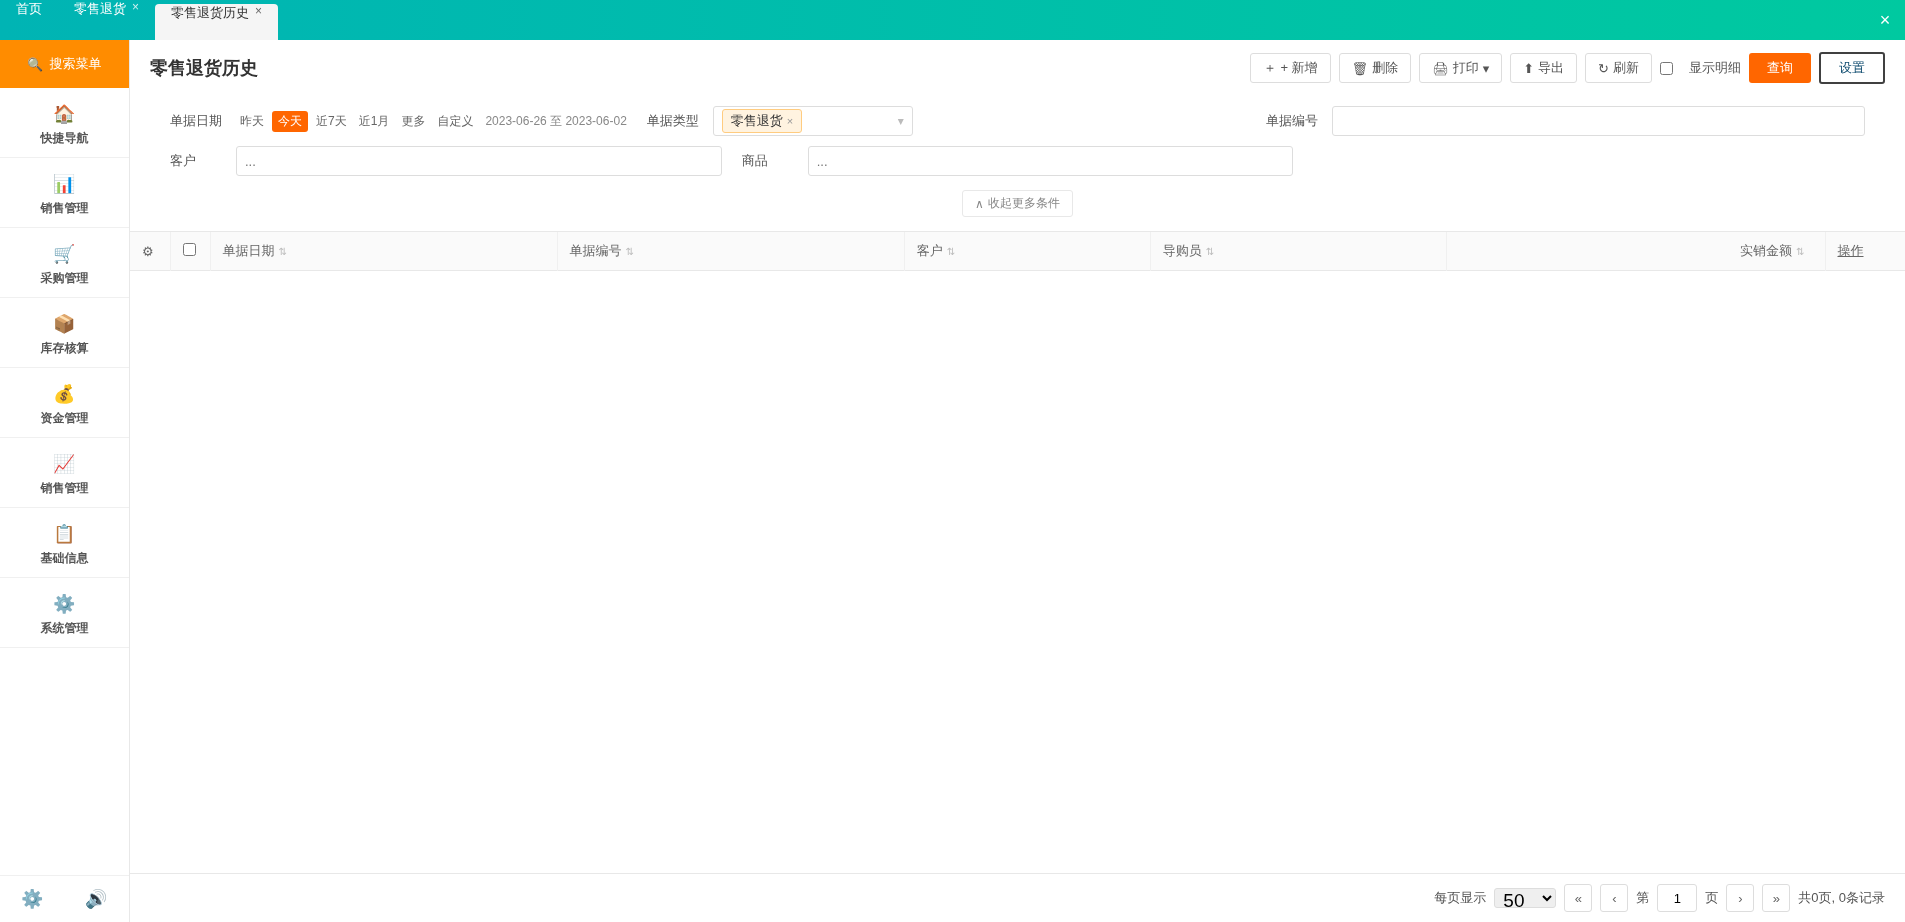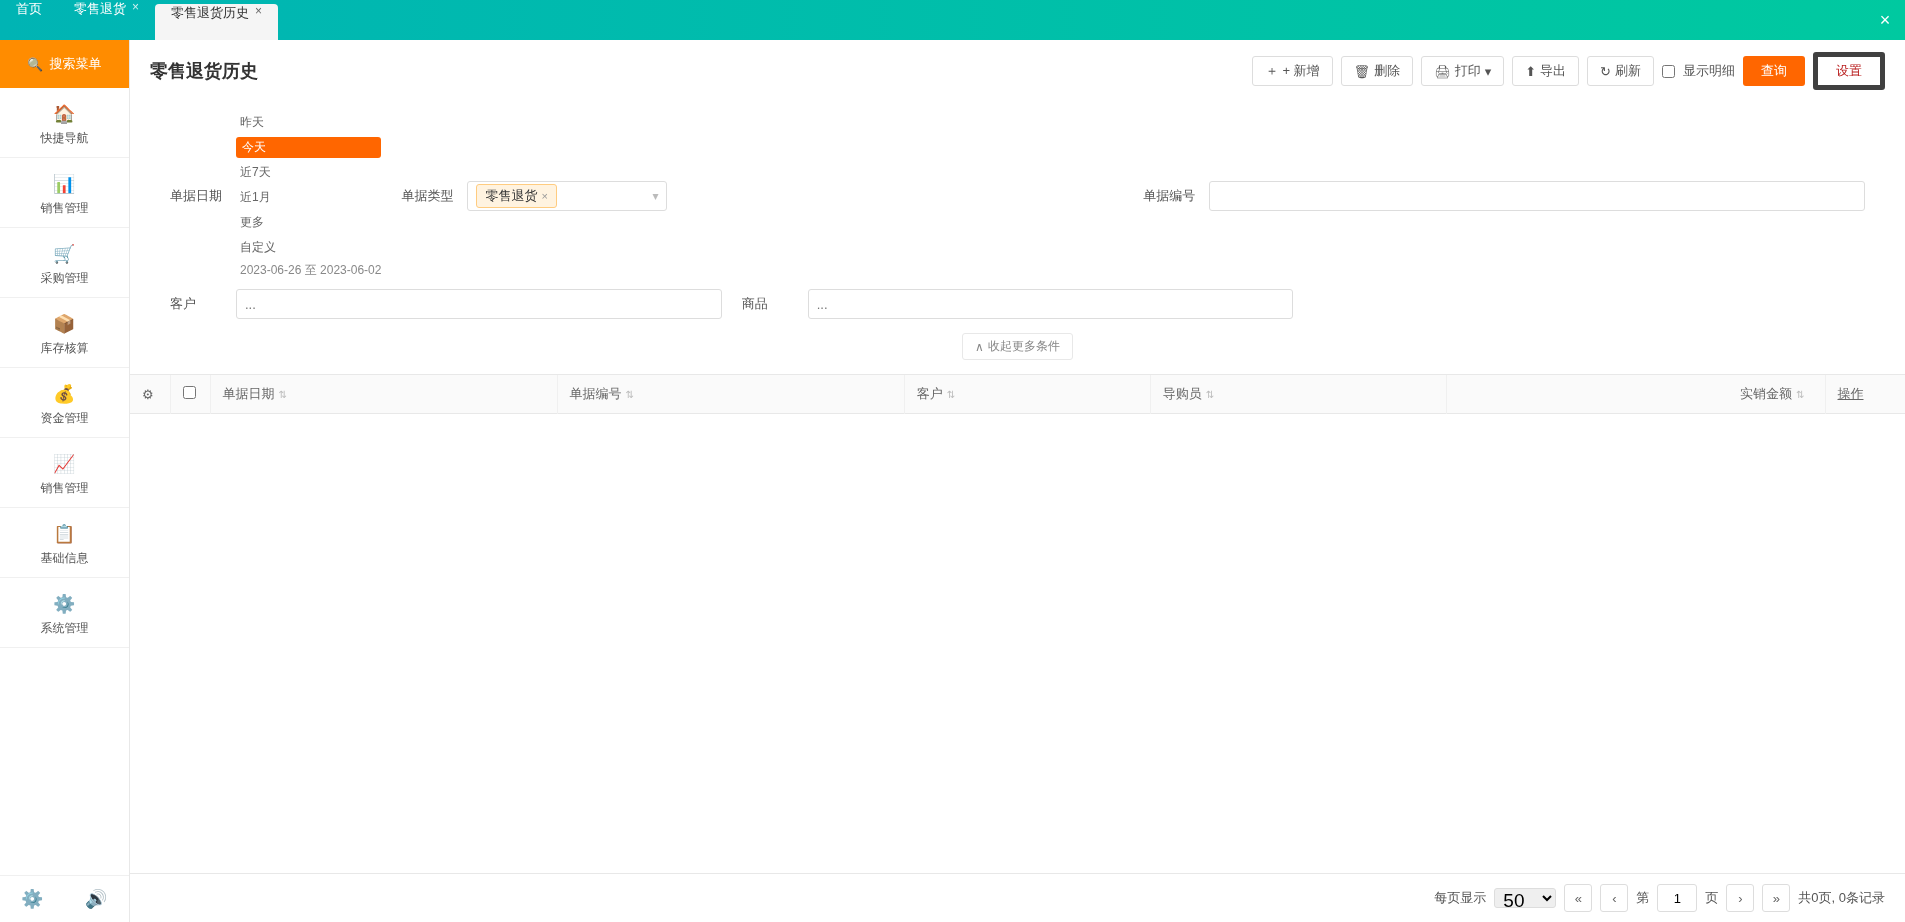--- a/index.html
+++ b/index.html
@@ -101,20 +101,21 @@
       height: 24px;
       margin-bottom: 4px;
       display: flex;
       align-items: center;
       justify-content: center;
       font-size: 18px;
     }
     .sidebar-label {
       font-size: 12px;
       color: #555;
+      font-weight: bold;
     }
     .sidebar-bottom {
       margin-top: auto;
       display: flex;
       align-items: center;
       justify-content: space-around;
       padding: 12px 0;
       border-top: 1px solid #f0f0f0;
     }
     .sidebar-bottom-icon {
@@ -168,29 +169,29 @@
       background: #ff6600;
       color: #fff;
       border: none;
       padding: 6px 18px;
       border-radius: 3px;
       font-size: 13px;
       cursor: pointer;
     }
     .btn-setting {
       background: #fff;
-      color: #b91c1c;
-      border: 5px solid #404040;
+      color: #0c4a6e;
+      border: 2px solid #404040;
       padding: 5px 18px;
       border-radius: 3px;
       font-size: 13px;
       cursor: pointer;
       text-align: center;
     }
-    .checkbox-display { display: flex; align-items: center; gap: 8px; font-size: 13px; color: #555; }
+    .checkbox-display { display: flex; align-items: center; gap: 16px; font-size: 13px; color: #555; }
     
     
     .filter-area {
       padding: 10px 20px;
       background: #fff;
     }
     .filter-row {
       display: flex;
       align-items: center;
       gap: 20px;
@@ -203,22 +204,22 @@
       flex: 1;
     }
     .filter-label {
       font-size: 13px;
       color: #555;
       white-space: nowrap;
       min-width: 60px;
     }
     .filter-dates {
       display: flex;
+      align-items: center;
       gap: 4px;
-      flex-direction: column;
     }
     .date-btn {
       font-size: 12px;
       color: #666;
       cursor: pointer;
       padding: 2px 4px;
     }
     .date-btn.active {
       background: #ff6600;
       color: #fff;

